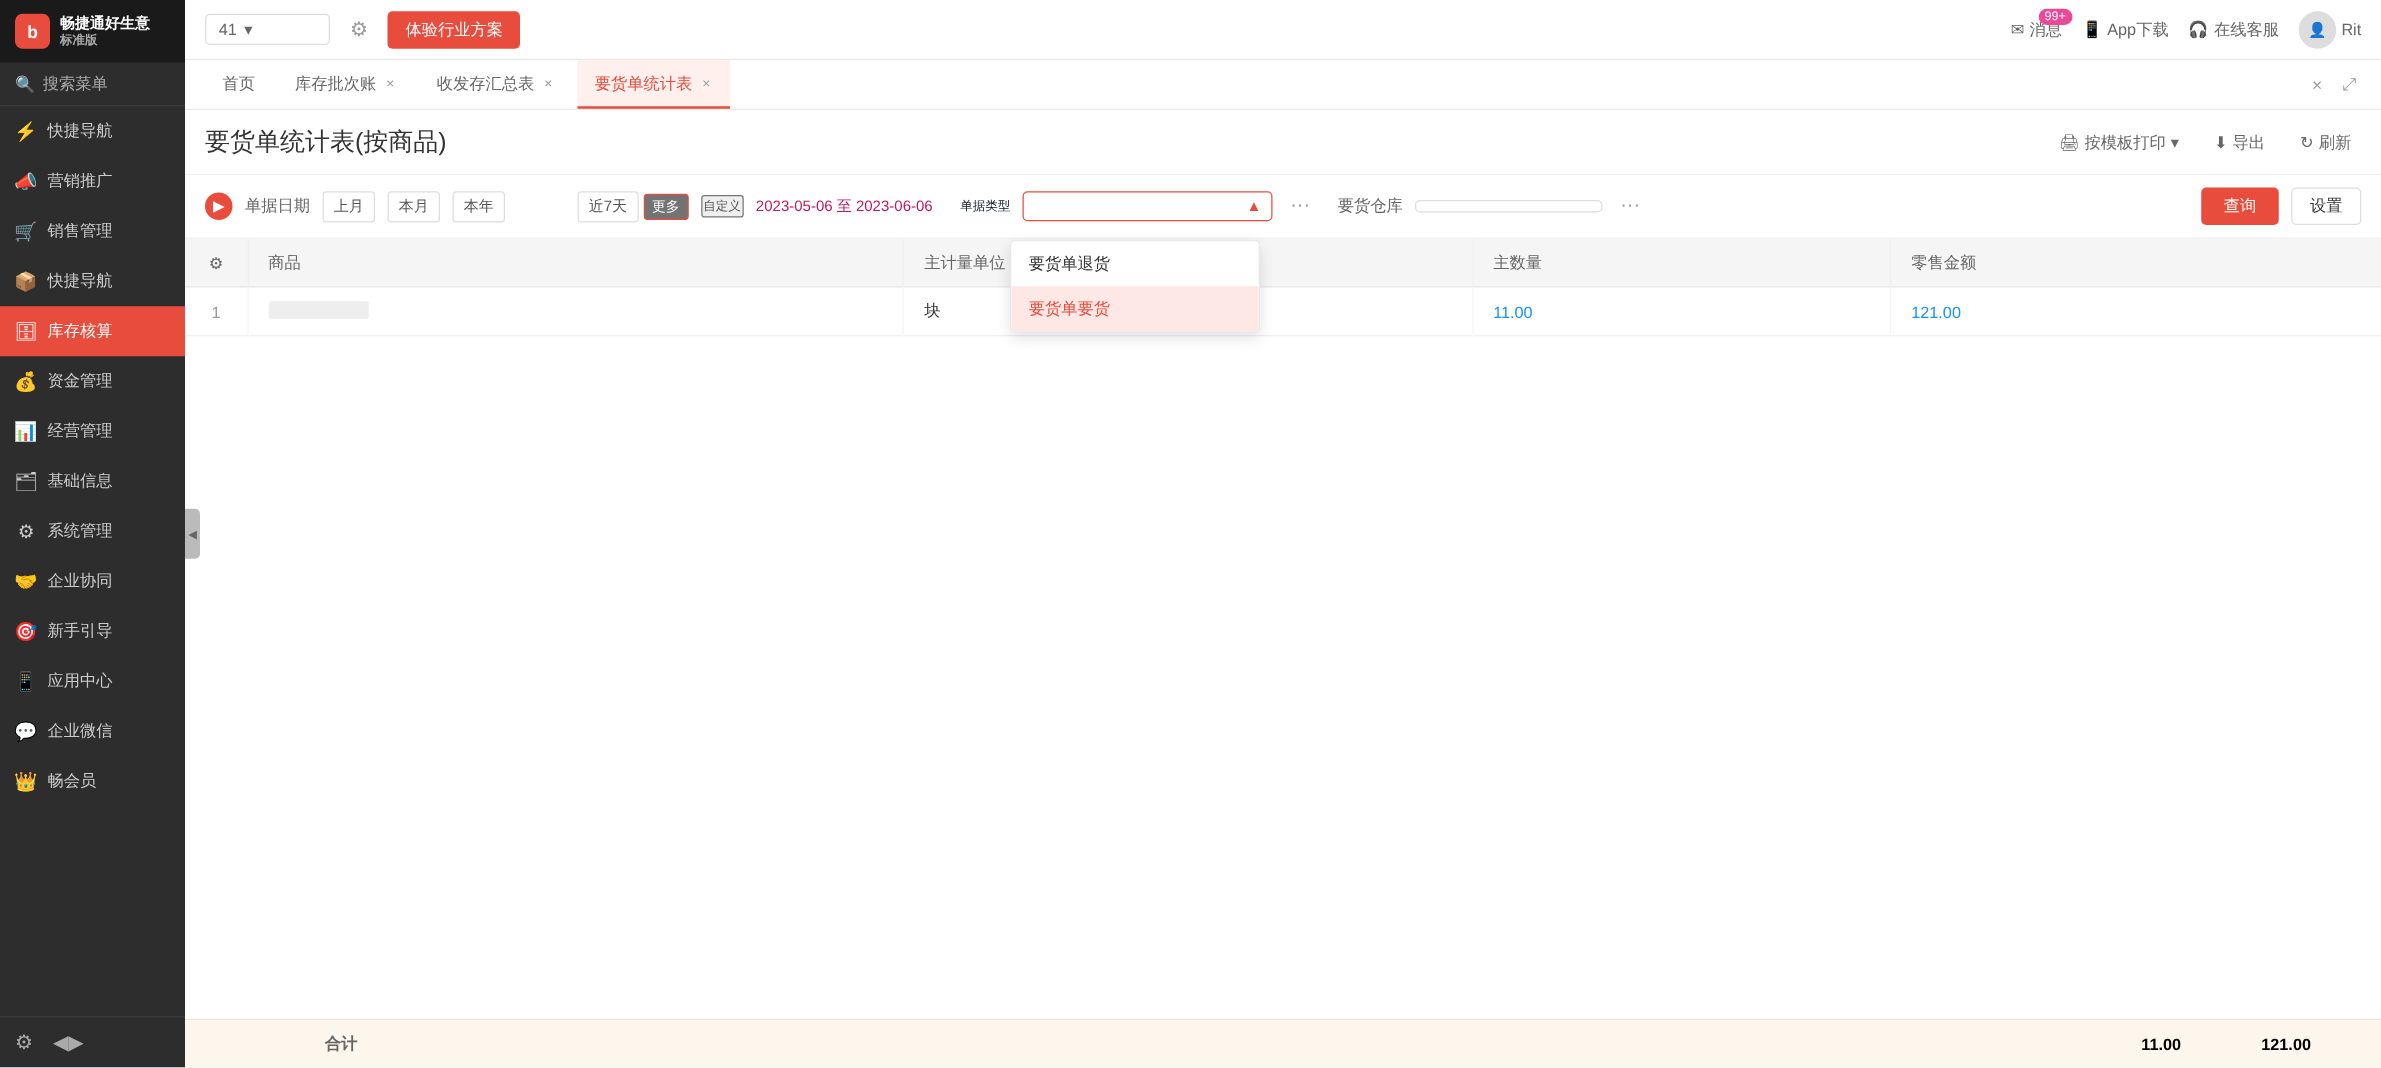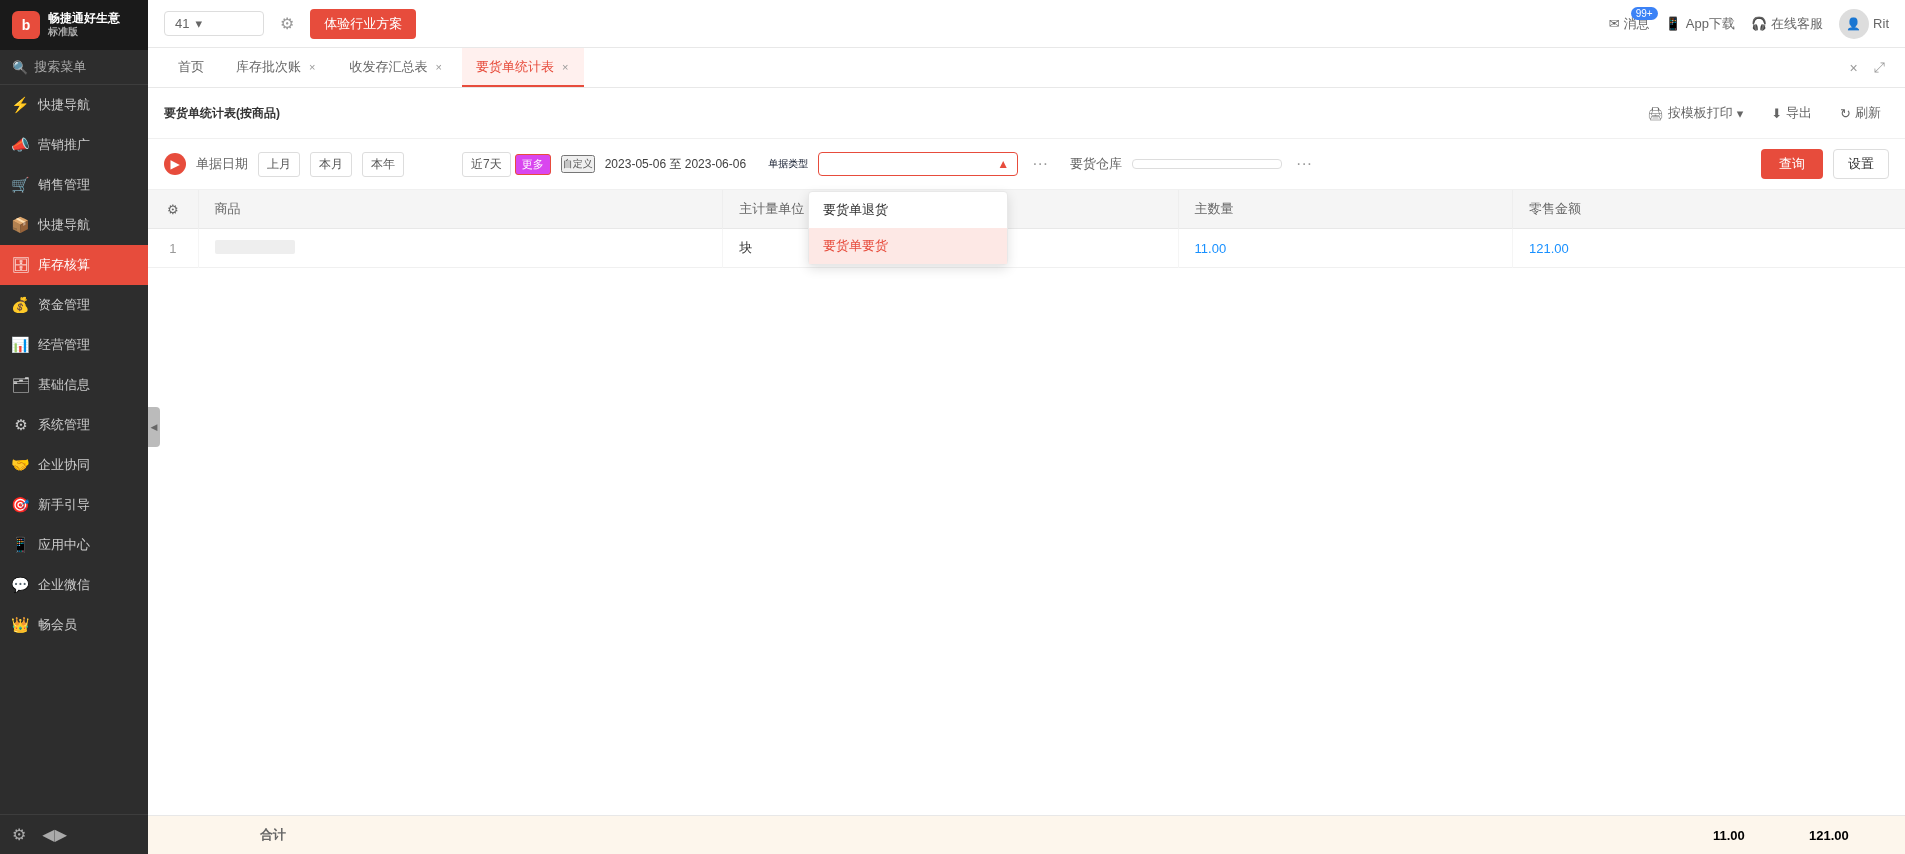--- a/index.html
+++ b/index.html
@@ -140,21 +140,21 @@
     .topbar-icon-item {
       display: flex;
       align-items: center;
       gap: 4px;
       cursor: pointer;
       color: #666;
       font-size: 13px;
       position: relative;
     }
     .badge {
-      background: #3b82f6;
+      background: #ec4899;
       color: white;
       border-radius: 10px;
       padding: 1px 5px;
       font-size: 10px;
       position: absolute;
       top: -8px;
       right: -8px;
     }
     .topbar-avatar {
       width: 30px;
@@ -232,22 +232,22 @@
 
     
     .page-header {
       display: flex;
       align-items: center;
       justify-content: space-between;
       padding: 12px 16px;
       border-bottom: 1px solid #f0f0f0;
     }
     .page-title {
-      font-size: 12px;
-      font-weight: bold;
+      font-size: 20px;
+      font-weight: normal;
       color: #333;
     }
     .page-header-actions {
       display: flex;
       align-items: center;
       gap: 12px;
     }
     .action-btn {
       display: flex;
       align-items: center;
@@ -287,28 +287,28 @@
     .date-btn {
       padding: 3px 8px;
       border: 1px solid #ddd;
       border-radius: 3px;
       cursor: pointer;
       font-size: 12px;
       color: #555;
       background: white;
     }
     .date-btn.hot-badge {
-      background: #d946ef;
+      background: #737373;
       color: white;
       border-color: #e74c3c;
       font-size: 11px;
       padding: 2px 6px;
     }
     .date-custom { color: #555; font-size: 10px; cursor: pointer; }
-    .date-range-text { font-size: 12px; color: #404040; }
+    .date-range-text { font-size: 12px; color: #be185d; }
 
     .filter-section-label { color: #0f172a; font-size: 10px; margin-left: 12px; }
     .filter-select {
       display: flex;
       align-items: center;
       gap: 4px;
       border: 1px solid #e74c3c;
       border-radius: 4px;
       padding: 4px 8px;
       min-width: 200px;

